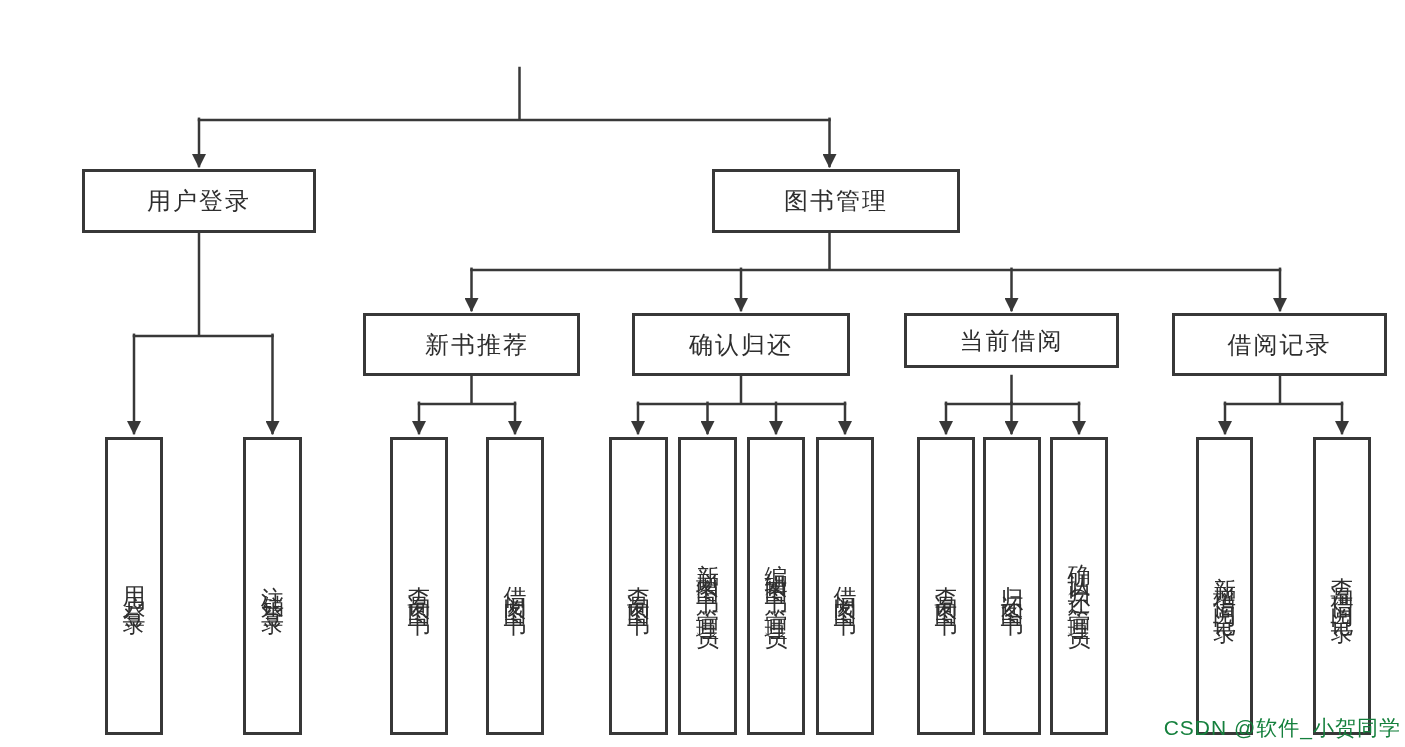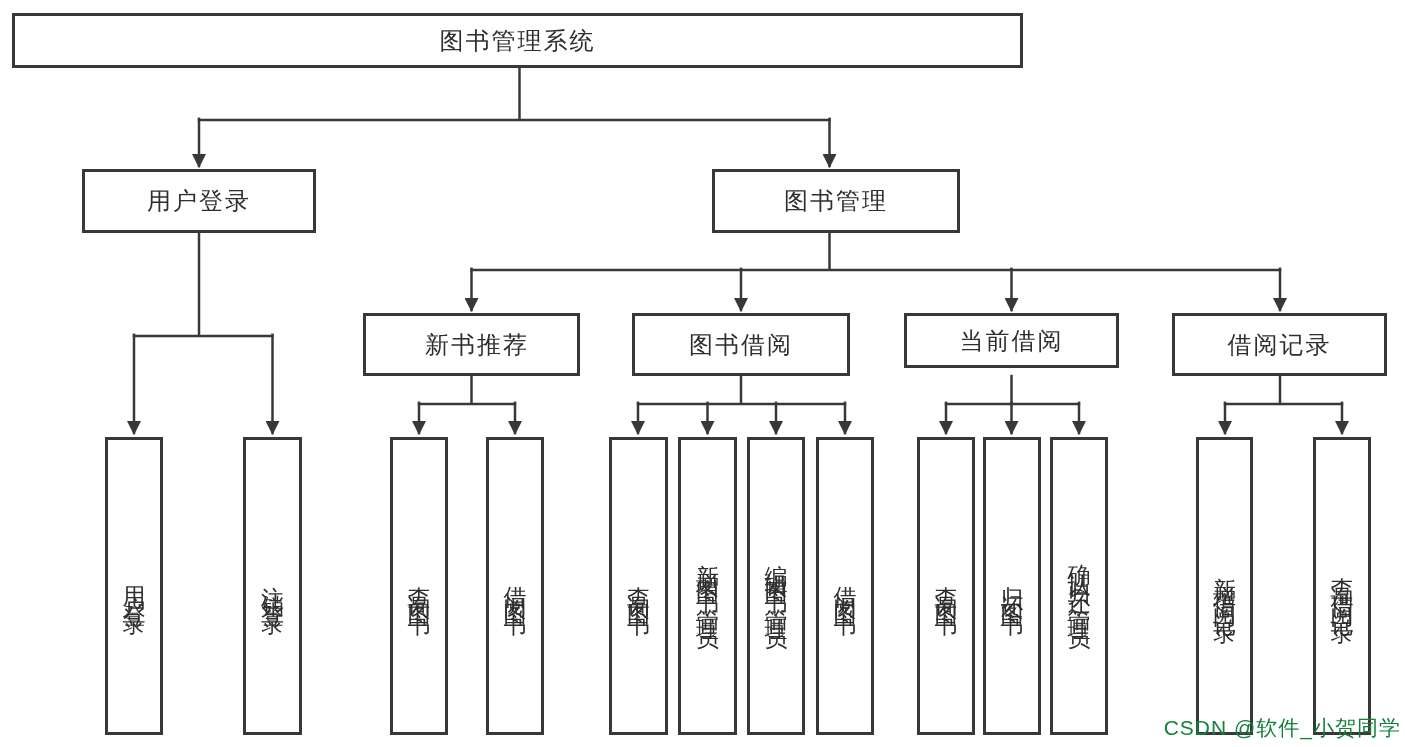--- a/index.html
+++ b/index.html
@@ -118,36 +118,33 @@
       <path d="M1011.5,402.8 V433" marker-end="url(#arw)"></path>
       <path d="M1079,402.8 V433" marker-end="url(#arw)"></path>
 
       <path d="M1280,376 V402.8"></path>
       <path d="M1225,404 H1342"></path>
       <path d="M1225,402.8 V433" marker-end="url(#arw)"></path>
       <path d="M1342,402.8 V433" marker-end="url(#arw)"></path>
     </g>
   </svg>
 
-  <div class="node" id="n-root">
-    <span class="h-label">图书管理系统</span>
-  </div>
 
   <div class="node" id="n-user-login">
     <span class="h-label">用户登录</span>
   </div>
   <div class="node" id="n-book-mgmt">
     <span class="h-label">图书管理</span>
   </div>
 
   <div class="node" id="n-mod0">
     <span class="h-label">新书推荐</span>
   </div>
   <div class="node" id="n-mod1">
-    <span class="h-label">图书借阅</span>
+    <span class="h-label">确认归还</span>
   </div>
   <div class="node" id="n-mod2">
     <span class="h-label">当前借阅</span>
   </div>
   <div class="node" id="n-mod3">
     <span class="h-label">借阅记录</span>
   </div>
 
   <div class="node leaf v-node" id="n-a0">
     <span class="v-label">用户登录</span>

